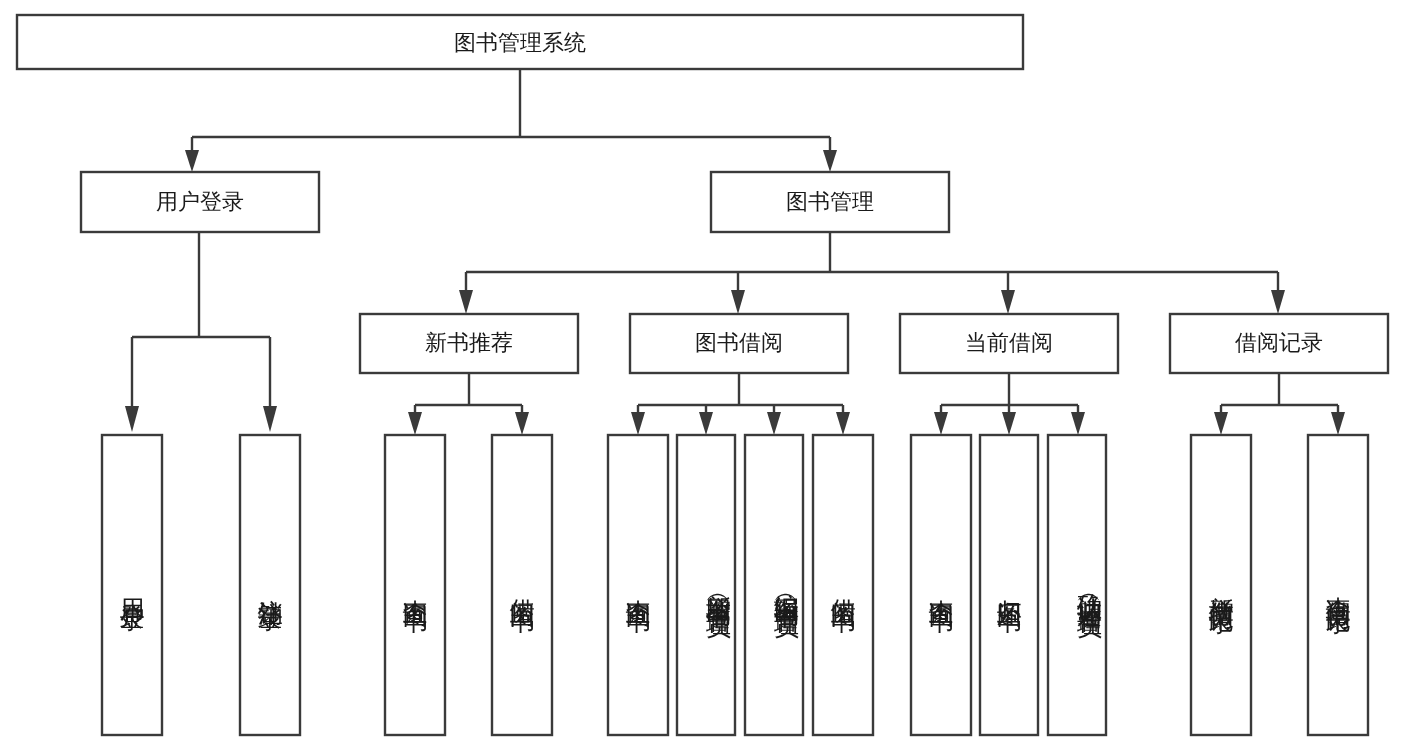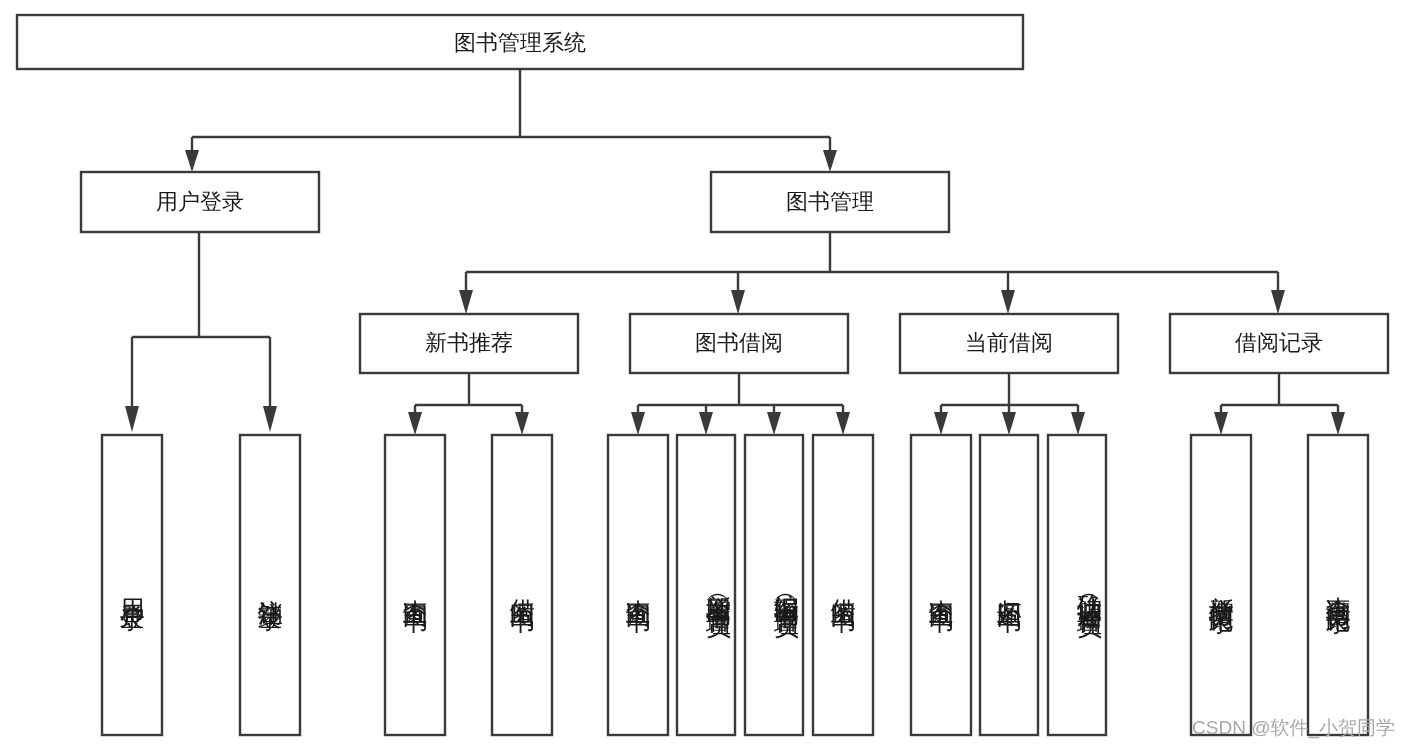--- a/index.html
+++ b/index.html
@@ -212,15 +212,14 @@
   <div class="vlabel" style="left:747px; top:443px; width:54px; height:288px; display:flex; align-items:flex-start; justify-content:center;">编辑图书（管理员）</div>
   <div class="vlabel" style="left:815px; top:435px; width:56px; height:300px; display:flex; align-items:center; justify-content:center;">借阅图书</div>
 
   <div class="vlabel" style="left:913px; top:435px; width:56px; height:300px; display:flex; align-items:center; justify-content:center;">查询图书</div>
   <div class="vlabel" style="left:982px; top:435px; width:54px; height:300px; display:flex; align-items:center; justify-content:center;">归还图书</div>
   <div class="vlabel" style="left:1050px; top:443px; width:54px; height:288px; display:flex; align-items:flex-start; justify-content:center;">确认归还（管理员）</div>
 
   <div class="vlabel" style="left:1193px; top:435px; width:56px; height:300px; display:flex; align-items:center; justify-content:center;">新增借阅记录</div>
   <div class="vlabel" style="left:1310px; top:435px; width:56px; height:300px; display:flex; align-items:center; justify-content:center;">查询借阅记录</div>
 
-  <div class="watermark">CSDN @软件_小贺同学</div>
 
 </div>
 
 </body></html>

